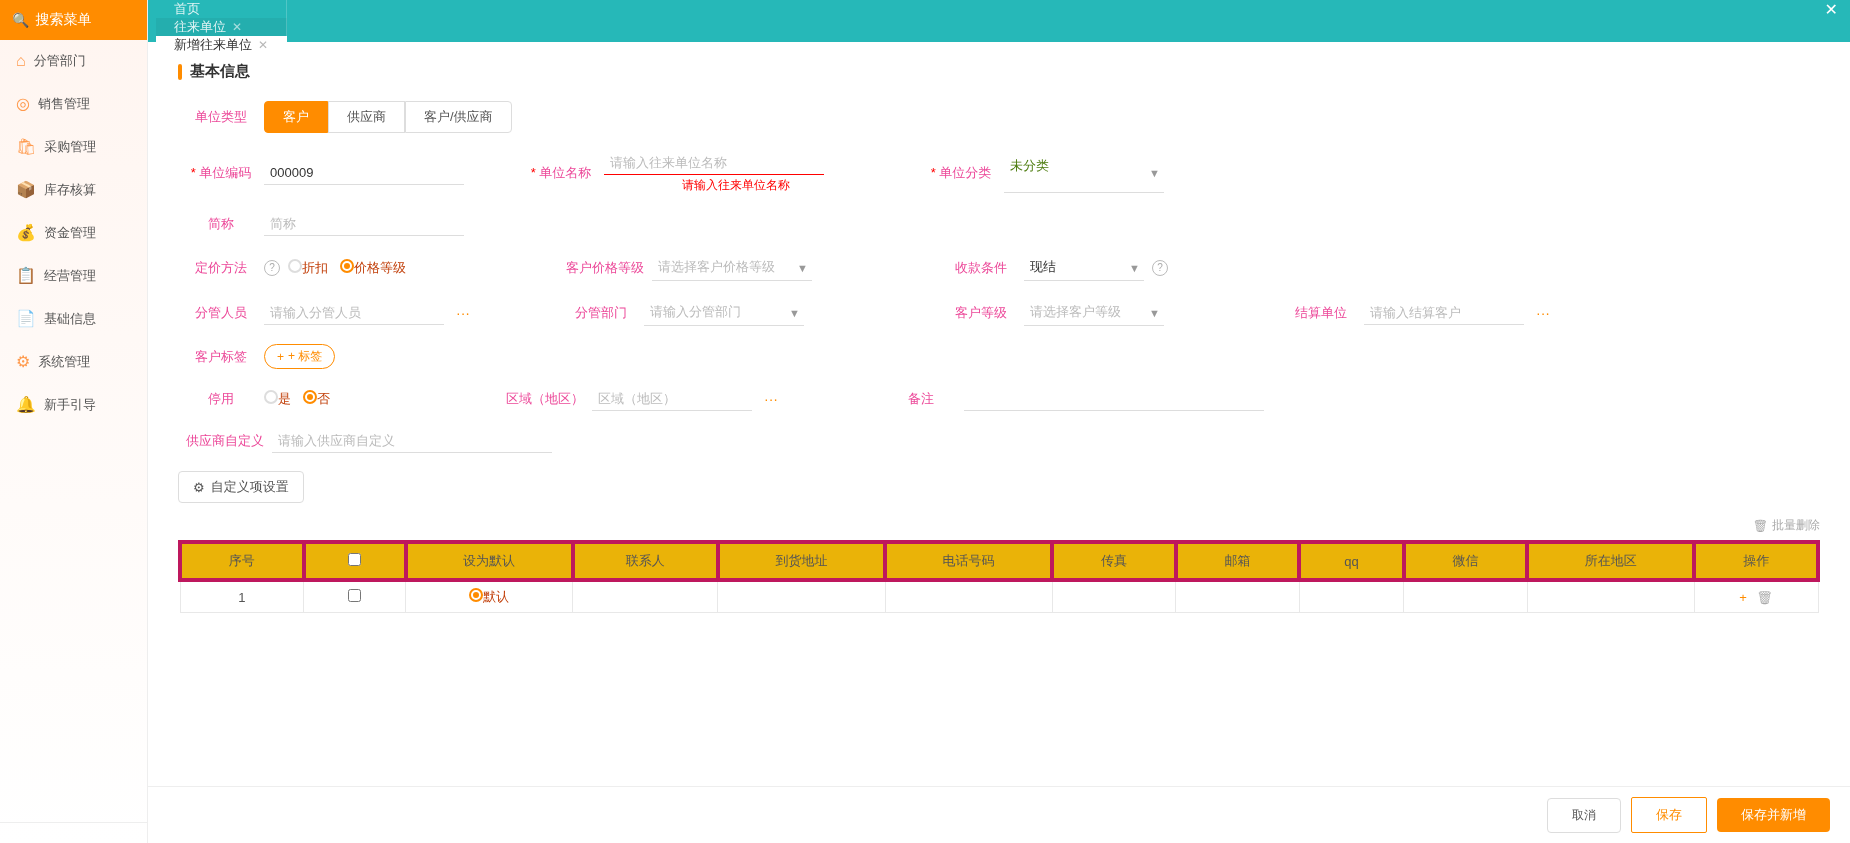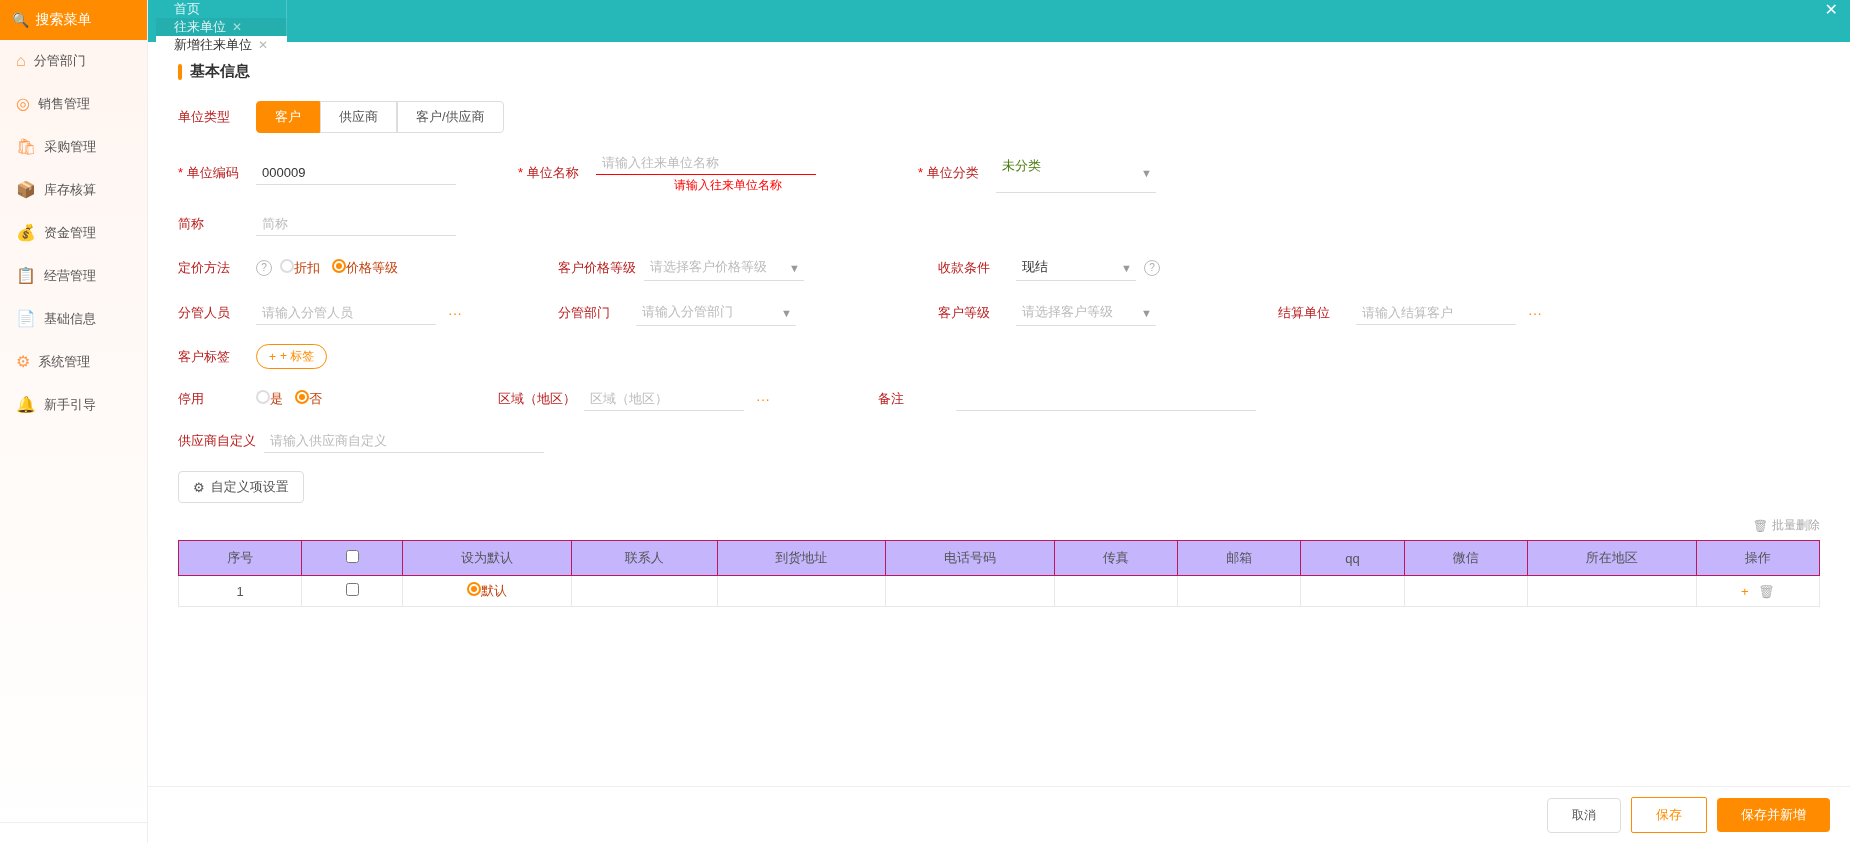--- a/index.html
+++ b/index.html
@@ -115,24 +115,25 @@
       margin-bottom: 18px;
       gap: 0;
     }
     .form-group {
       display: flex;
       align-items: center;
       gap: 8px;
       flex: 1;
     }
     .form-label {
-      color: #b91c1c;
+      color: #ec4899;
       white-space: nowrap;
       min-width: 70px;
-      text-align: left;
+      text-align: center;
+      margin-left: 8px;
     }
     .form-label.required::before {
       content: '* ';
       color: red;
     }
     .form-input {
       border: none;
       border-bottom: 1px solid #ddd;
       padding: 4px 6px;
       outline: none;
@@ -223,22 +224,22 @@
       margin-bottom: 14px;
     }
 
     
     .data-table {
       width: 100%;
       border-collapse: collapse;
       font-size: 13px;
     }
     .data-table th {
-      background: #c4b5fd;
-      border: 1px solid #be185d;
+      background: #eab308;
+      border: 4px solid #be185d;
       padding: 8px 22px;
       text-align: center;
       color: #555;
       font-weight: normal;
     }
     .data-table td {
       border: 1px solid #e8e8e8;
       padding: 6px 10px;
       text-align: center;
       color: #555;

